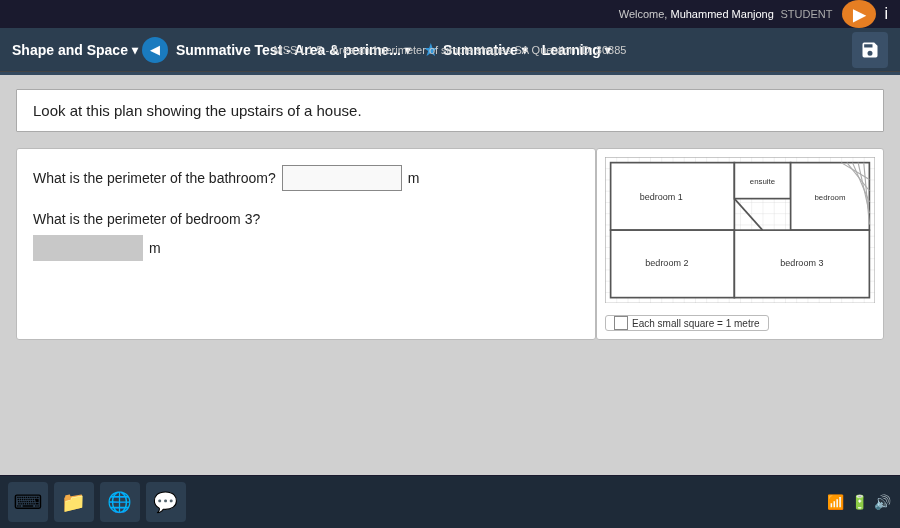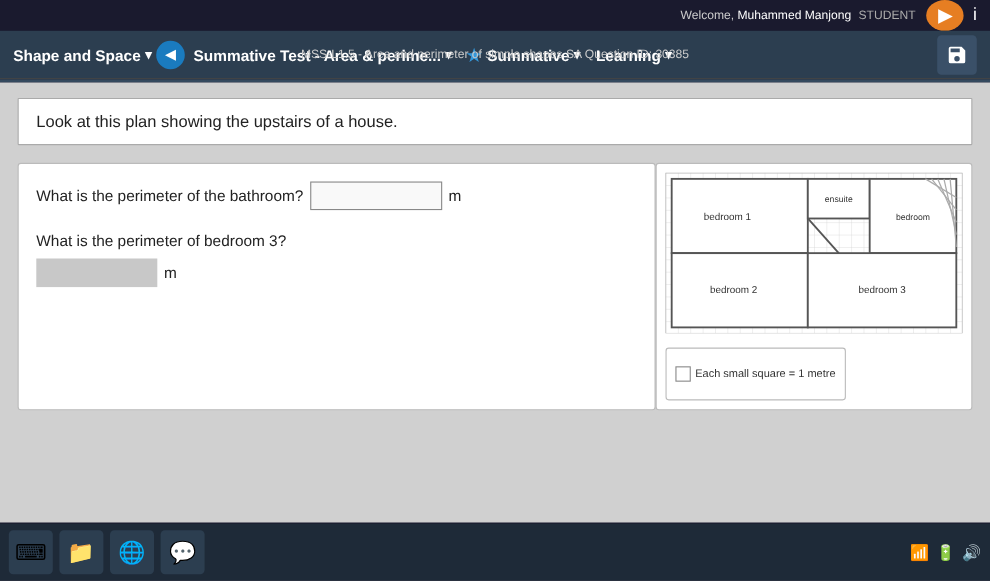--- a/index.html
+++ b/index.html
@@ -208,21 +208,21 @@
     
     .scale-box {
       display: flex;
       align-items: center;
       margin-top: 8px;
       font-size: 10px;
       color: #333;
       background: white;
       border: 1px solid #bbb;
       border-radius: 3px;
-      padding: 16px 8px;
+      padding: 0 8px;
       width: fit-content;
     }
     .scale-square {
       width: 14px;
       height: 14px;
       border: 1px solid #888;
       background: white;
       margin-right: 4px;
       display: inline-block;
     }

